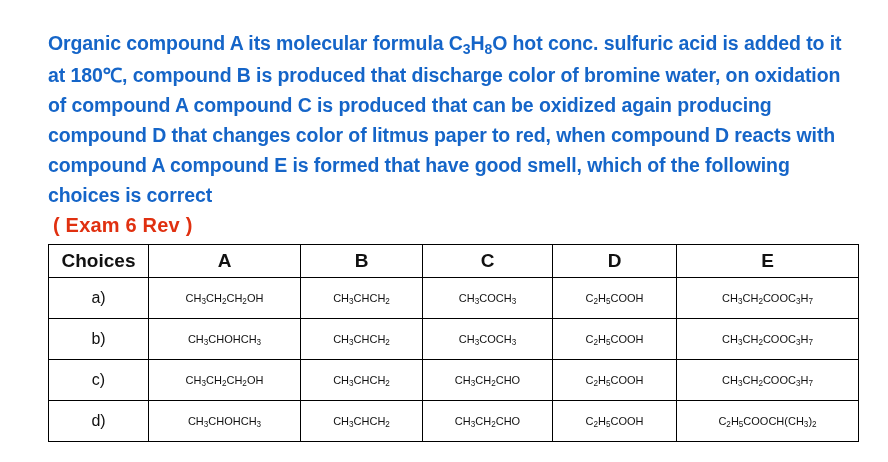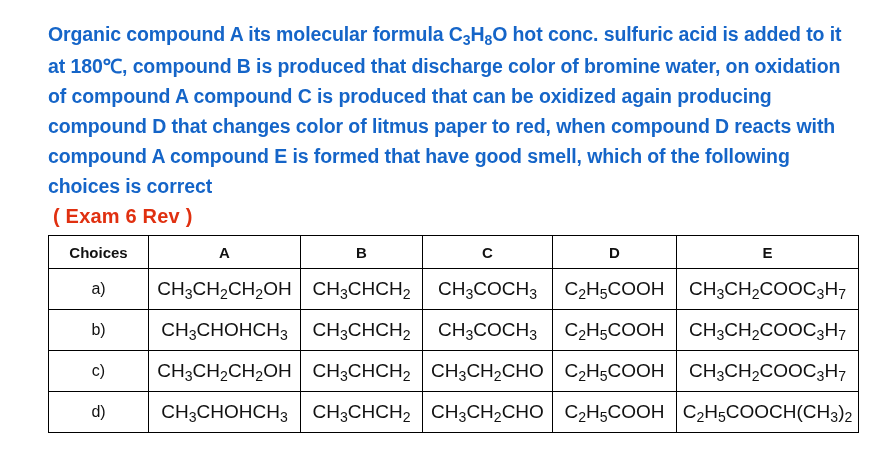--- a/index.html
+++ b/index.html
@@ -11,21 +11,21 @@
     width: 888px;
     height: 462px;
     font-family: "Liberation Sans", sans-serif;
     overflow: hidden;
   }
   .page {
     position: relative;
     width: 888px;
     height: 434px;
     box-sizing: border-box;
-    padding: 19px 30px 0 48px;
+    padding: 28px 30px 0 48px;
   }
   .question {
     color: #1565c8;
     font-weight: bold;
     font-size: 19.5px;
     line-height: 30px;
     letter-spacing: -0.1px;
     margin: 0;
   }
   .question sub {
@@ -50,26 +50,26 @@
   }
   table.choices th,
   table.choices td {
     border: 1px solid #000000;
     text-align: center;
     vertical-align: middle;
     color: #111111;
   }
   table.choices th {
     height: 30px;
-    font-size: 15px;
+    font-size: 19px;
     font-weight: bold;
   }
   table.choices td {
     height: 38px;
-    font-size: 19px;
+    font-size: 11px;
     font-weight: normal;
   }
   table.choices td.label {
     font-size: 16px;
   }
   .formula sub {
     font-size: 0.74em;
     vertical-align: baseline;
     position: relative;
     bottom: -0.26em;

